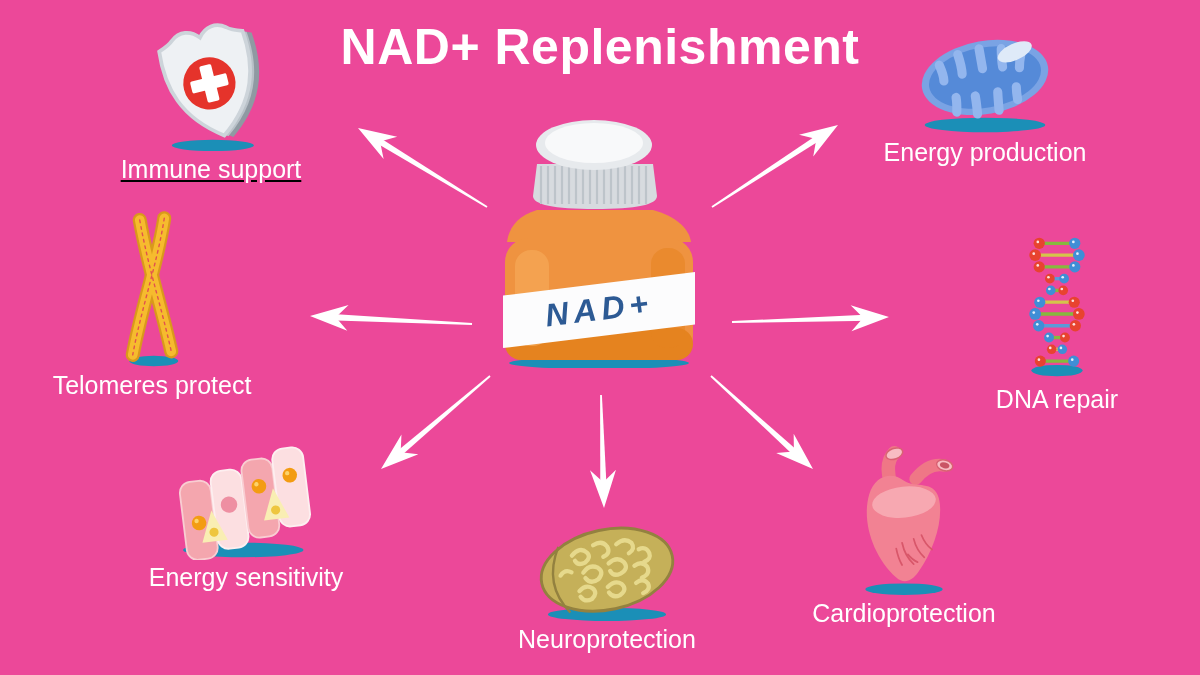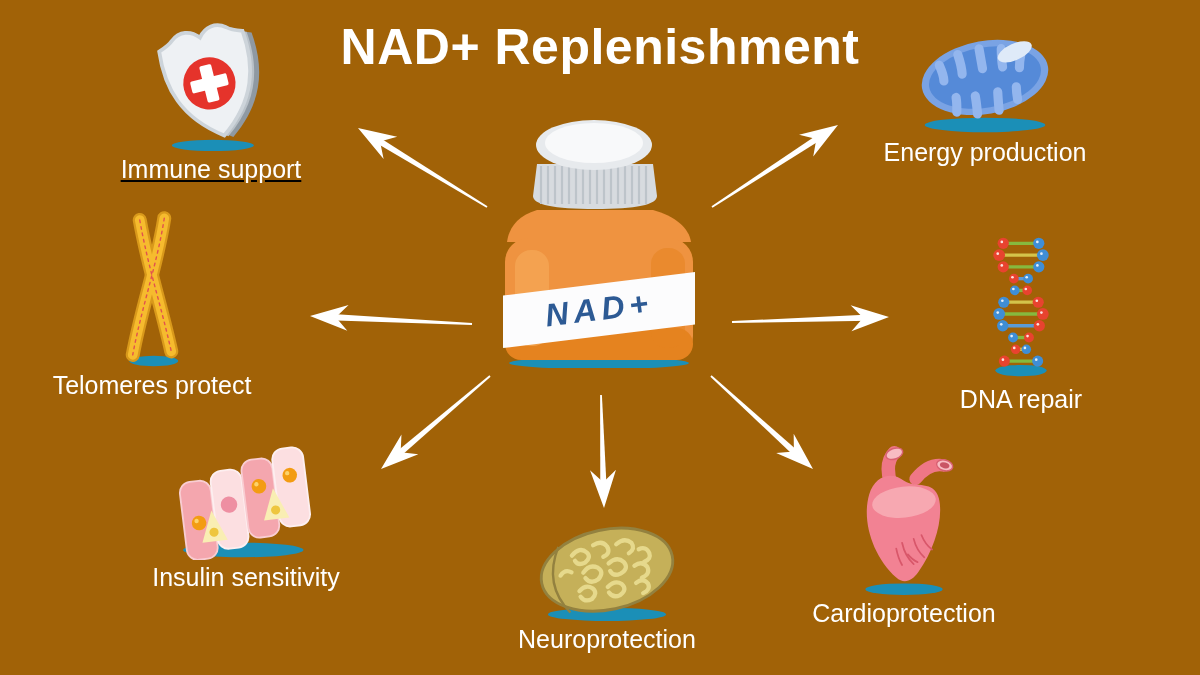--- a/index.html
+++ b/index.html
@@ -1,19 +1,19 @@
 <!DOCTYPE html>
 <html><head>
 <meta charset="utf-8">
 <title>NAD+ Replenishment</title>
 <style>
   html,body{margin:0;padding:0;background:#1f9ac6;}
   .canvas{
     position:relative;width:1200px;height:675px;overflow:hidden;
-    background:#a16207;
+    background:#ec4899;
     font-family:"Liberation Sans",sans-serif;
   }
   .title{
     position:absolute;top:18px;left:0;width:100%;
     text-align:center;color:#fff;font-size:50px;font-weight:700;
     letter-spacing:0.5px;margin:0;
   }
   #arrows-svg{position:absolute;left:0;top:0;width:1200px;height:675px;}
   .benefit{position:absolute;display:flex;flex-direction:column;align-items:center;}
   .benefit-label{
@@ -157,21 +157,21 @@
           <path d="M70,90 q1,-12 1,-20"></path>
           <path d="M94,90 q1,-12 2,-20"></path>
           <path d="M116,82 q0,-8 1,-14"></path>
         </g>
         <ellipse cx="122" cy="30" rx="20" ry="9" fill="#dfeaf8" transform="rotate(-14 122 30)"></ellipse>
       </g>
     </svg>
     <div class="benefit-label">Energy production</div>
   </div>
 
-  <div class="benefit" style="left:911px;top:230px;width:220px;">
+  <div class="benefit" style="left:947px;top:230px;width:220px;">
     <svg width="100" height="152" viewBox="0 0 100 160">
       <ellipse cx="50" cy="148" rx="27" ry="6" fill="#1b8fb7"></ellipse>
       <g id="dna-strand-group">
           <line x1="31.291443389844403" y1="14" x2="68.7085566101556" y2="14" stroke="#86b93e" stroke-width="3.5"></line>
           <line x1="27.000007292567805" y1="26.4" x2="72.9999927074322" y2="26.4" stroke="#d4c44a" stroke-width="3.5"></line>
           <line x1="31.270159474206693" y1="38.8" x2="68.7298405257933" y2="38.8" stroke="#86b93e" stroke-width="3.5"></line>
           <line x1="42.51236530609611" y1="51.2" x2="57.48763469390389" y2="51.2" stroke="#5a9bd8" stroke-width="3.5"></line>
           <line x1="56.54179138833863" y1="63.6" x2="43.45820861166137" y2="63.6" stroke="#86b93e" stroke-width="3.5"></line>
           <line x1="68.13608085180249" y1="76" x2="31.863919148197514" y2="76" stroke="#d4c44a" stroke-width="3.5"></line>
           <line x1="72.97933959880525" y1="88.4" x2="27.02066040119475" y2="88.4" stroke="#86b93e" stroke-width="3.5"></line>
@@ -242,21 +242,21 @@
         <circle cx="116" cy="74" r="5" fill="#eec63e"></circle>
         <circle cx="31" cy="78" r="8" fill="#f39c12"></circle>
           <circle cx="28.5" cy="75.5" r="2.4" fill="#fcd36b"></circle>
         <circle cx="66" cy="62" r="9" fill="#ee8fa2"></circle>
         <circle cx="101" cy="46" r="8" fill="#f39c12"></circle>
           <circle cx="98.5" cy="43.5" r="2.4" fill="#fcd36b"></circle>
         <circle cx="136" cy="38" r="8" fill="#f39c12"></circle>
           <circle cx="133.5" cy="35.5" r="2.4" fill="#fcd36b"></circle>
       </g>
     </svg>
-    <div class="benefit-label">Insulin sensitivity</div>
+    <div class="benefit-label">Energy sensitivity</div>
   </div>
 
   <div class="benefit" style="left:764px;top:446px;width:280px;">
     <svg width="118" height="150" viewBox="0 0 120 155">
       <ellipse cx="60" cy="148" rx="40" ry="6" fill="#1b8fb7"></ellipse>
       <path d="M46,38 C42,24 43,14 50,7" stroke="#ef7786" stroke-width="14" stroke-linecap="round" fill="none"></path>
       <ellipse cx="50" cy="8" rx="9" ry="5.5" transform="rotate(-20 50 8)" fill="#f8bcc3" stroke="#d96273" stroke-width="1.5"></ellipse>
       <path d="M72,34 C80,24 90,18 101,20" stroke="#ef7786" stroke-width="13" stroke-linecap="round" fill="none"></path>
       <ellipse cx="102" cy="20" rx="8.5" ry="5.5" transform="rotate(15 102 20)" fill="#f8bcc3" stroke="#d96273" stroke-width="1.5"></ellipse>
       <ellipse cx="102" cy="20" rx="5" ry="3" transform="rotate(15 102 20)" fill="#c95565"></ellipse>

